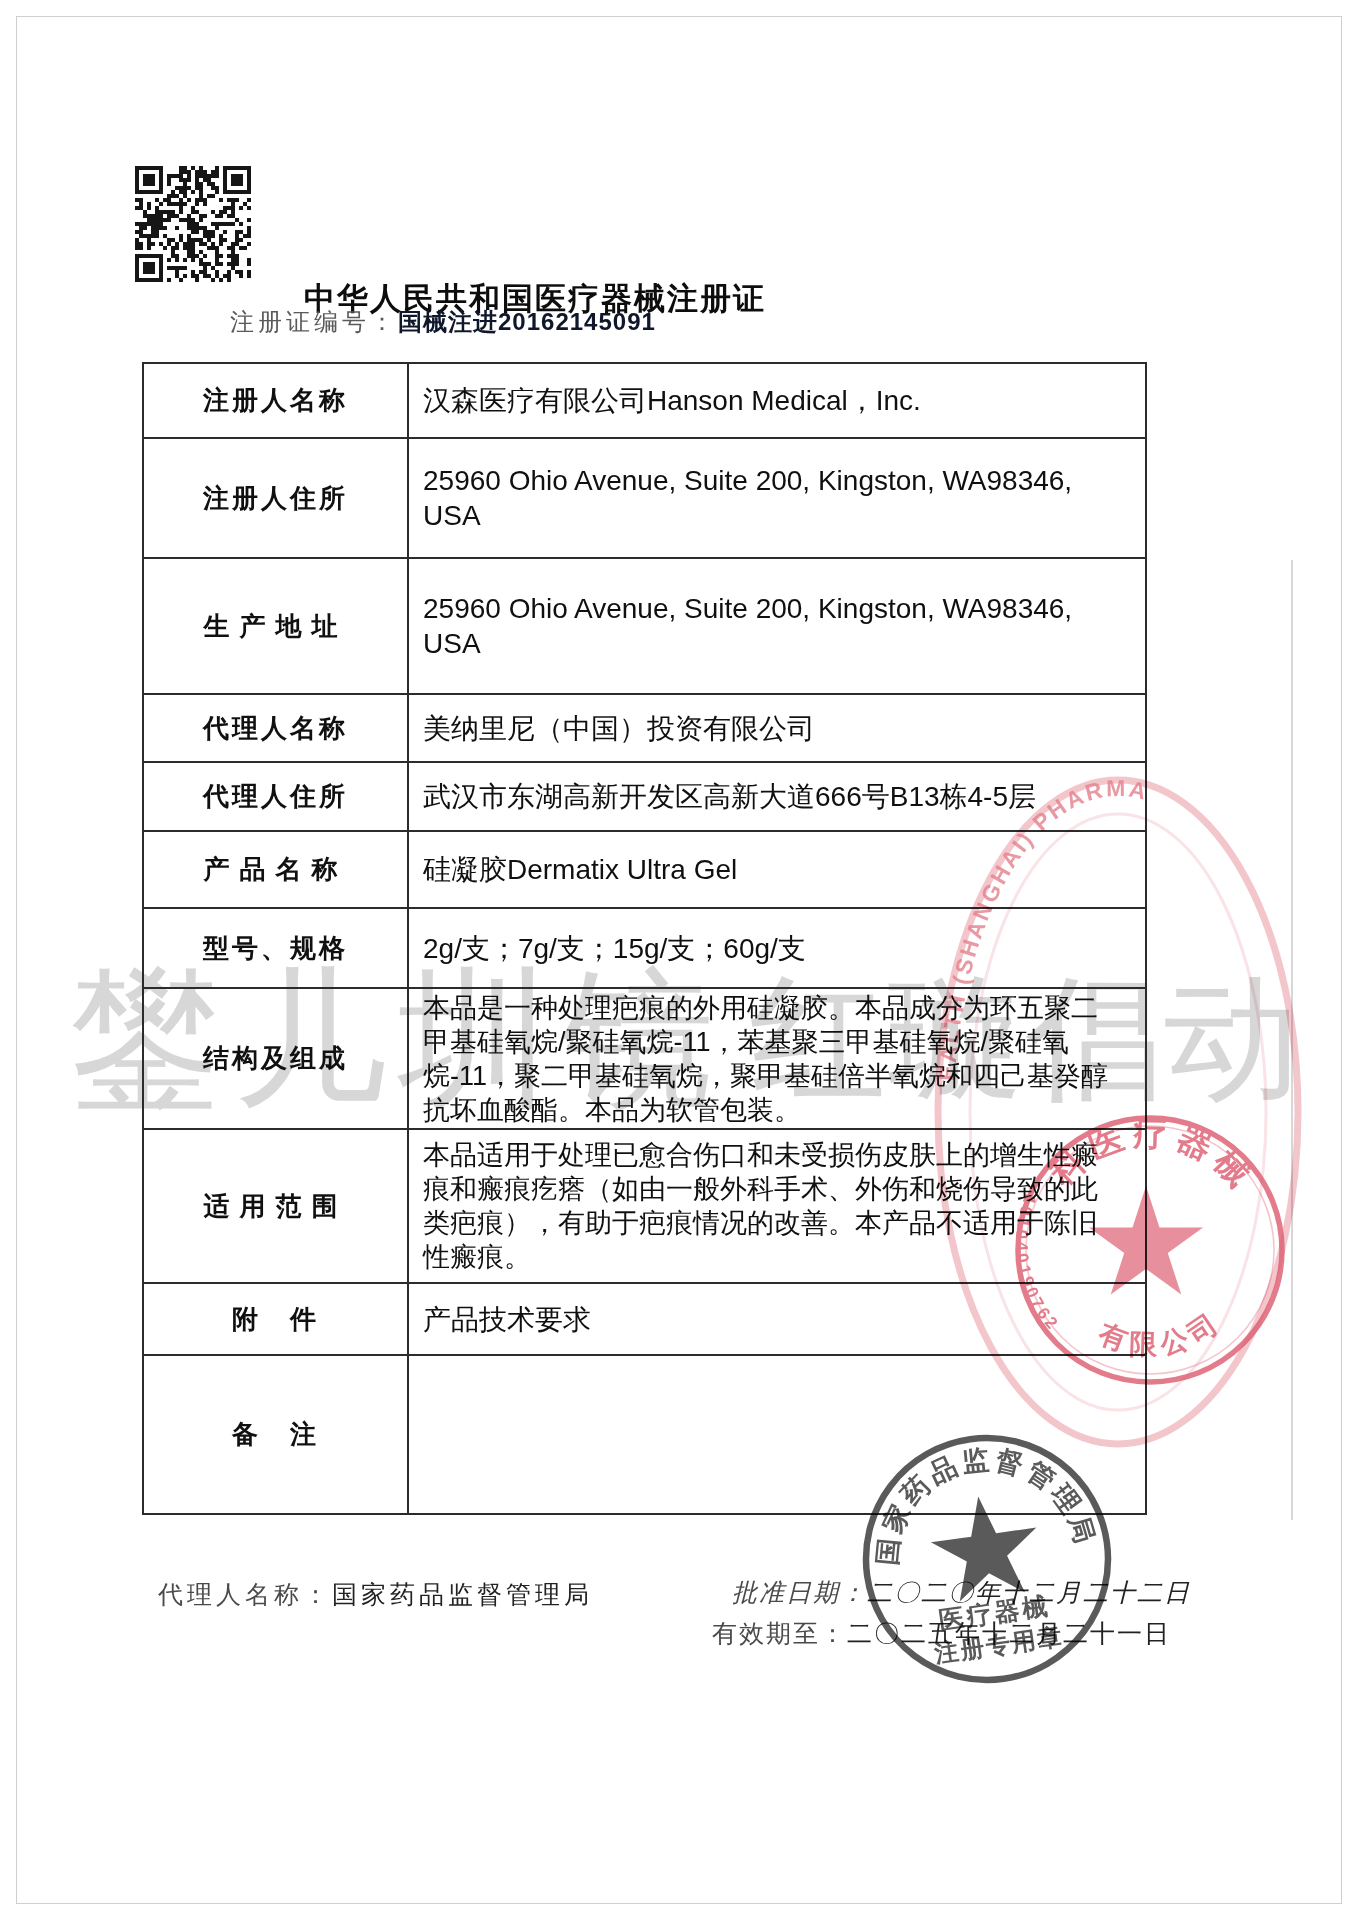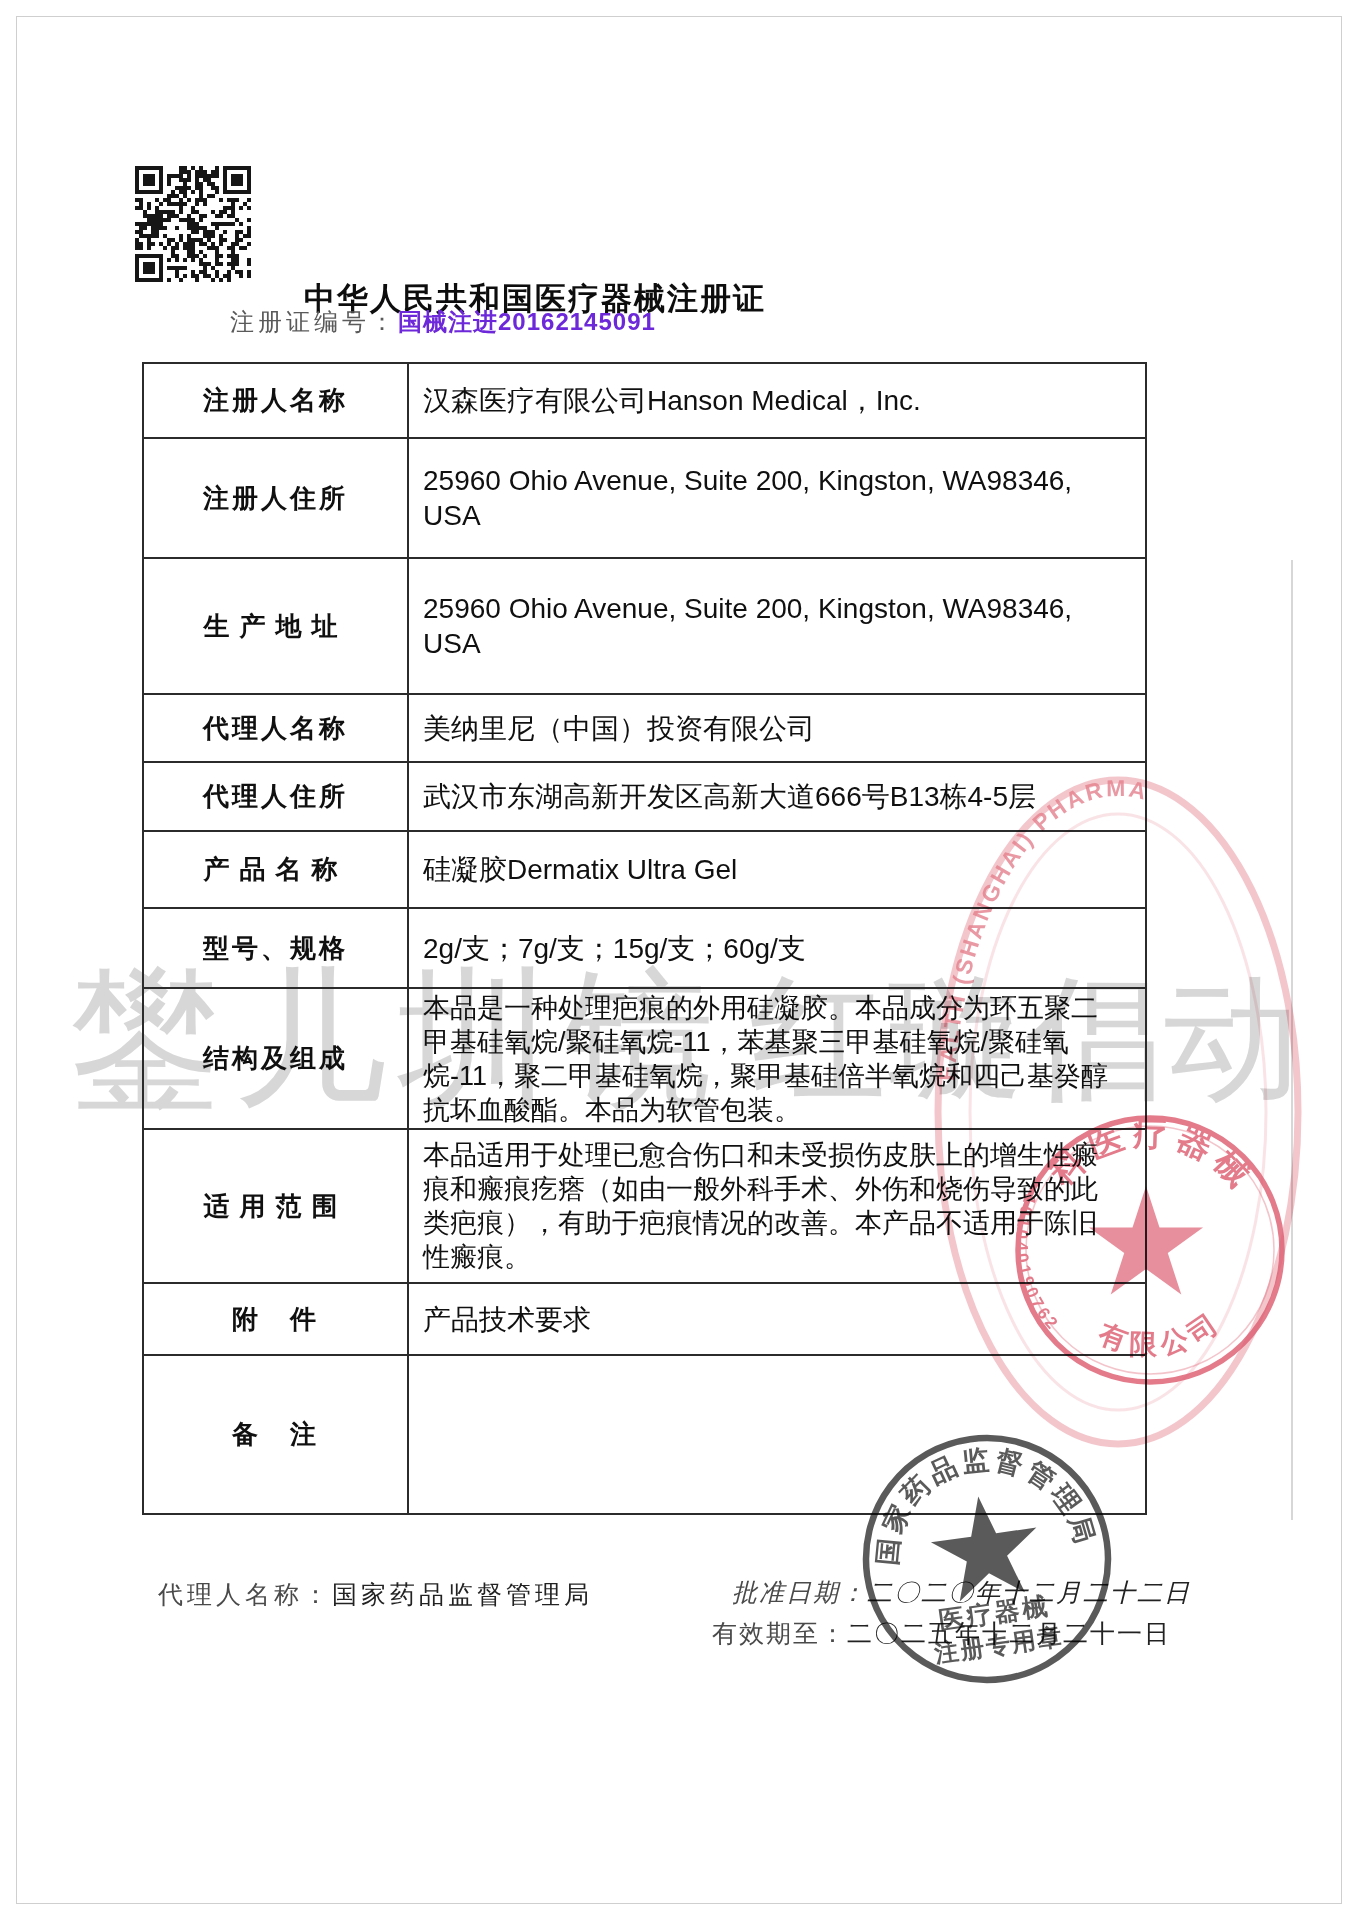--- a/index.html
+++ b/index.html
@@ -10,21 +10,21 @@
              border:1px solid #cfcfcf;pointer-events:none;}
   .crease{position:absolute;left:1291px;top:560px;width:2px;height:960px;
           background:#c9c9c9;opacity:.75;}
   
   .qr{position:absolute;left:135px;top:148px;width:116px;height:152px;}
   
   .title{position:absolute;left:0;top:250px;width:1070px;text-align:center;
          font-size:31px;font-weight:bold;letter-spacing:2px;color:#0d0d0d;margin-top:28px;}
   .regline{position:absolute;left:230px;top:306px;font-size:24px;}
   .regline .lab{color:#5a5a5a;letter-spacing:4px;}
-  .regline .val{color:#6d28d9;font-weight:600;letter-spacing:1px;}
+  .regline .val{color:#0f172a;font-weight:600;letter-spacing:1px;}
   
   .watermark{position:absolute;left:70px;top:938px;white-space:nowrap;
              color:#c2c2c2;opacity:.65;z-index:0;pointer-events:none;}
   .watermark .wl{font-size:152px;letter-spacing:12px;}
   .watermark .wr{font-size:136px;letter-spacing:2px;margin-left:24px;
                  vertical-align:6px;text-align:center;}
   
   .cert-table{position:absolute;left:142px;top:362px;width:1001px;
               border:2px solid #2b2b2b;background:transparent;z-index:1;}
   .trow{display:flex;border-top:2px solid #2b2b2b;}

